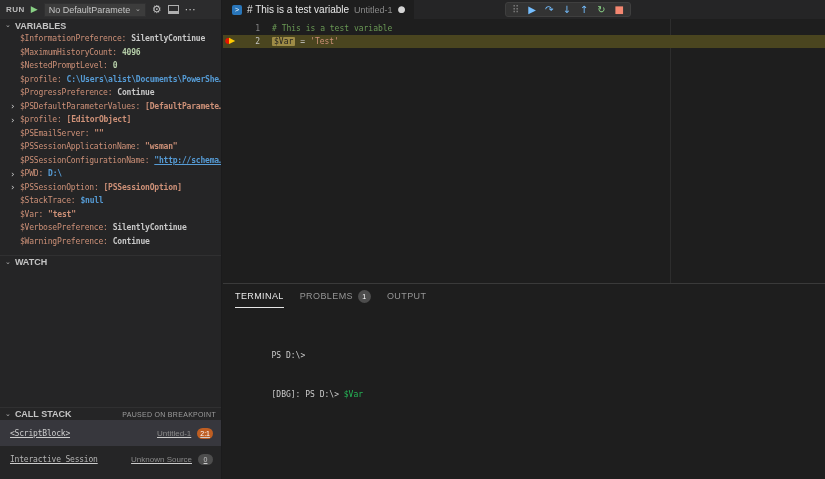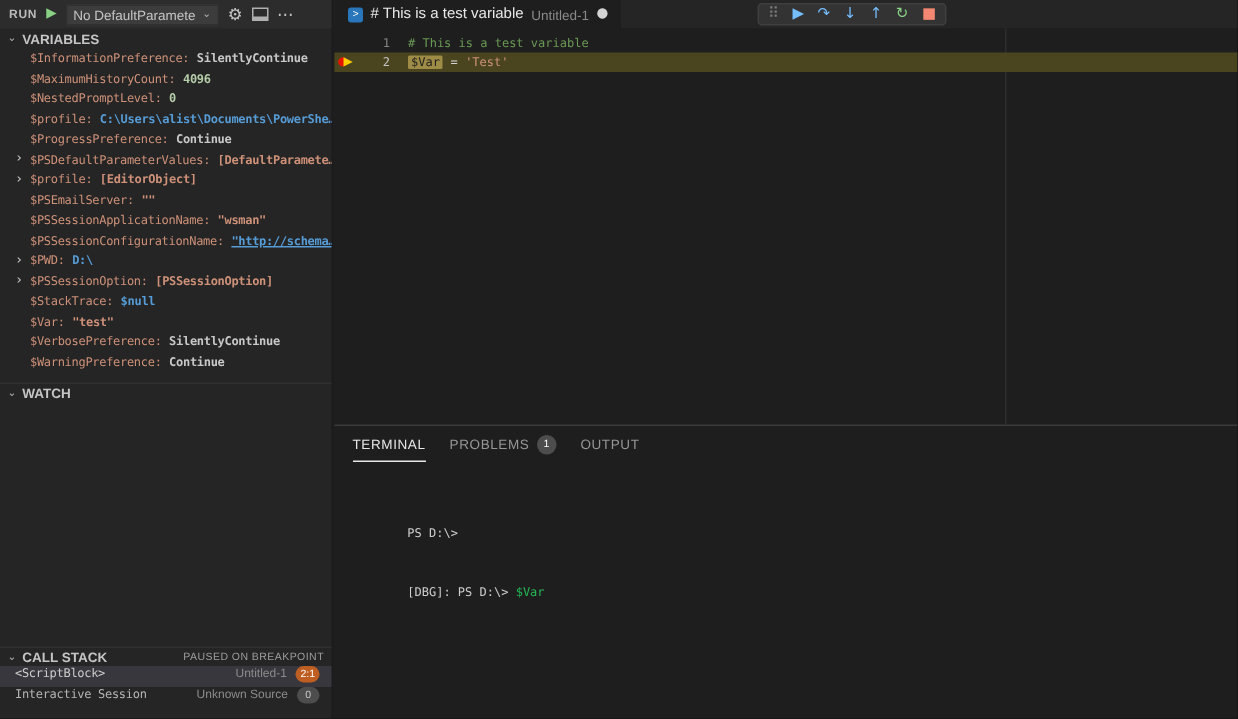--- a/index.html
+++ b/index.html
@@ -42,22 +42,22 @@
   .m-enum { color:#c8c8c8; }
   .m-number { color:#b5cea8; }
   .m-object { color:#ce9178; }
   .m-path { color:#569cd6; }
   .m-link { color:#569cd6; text-decoration:underline; }
   .m-string { color:#ce9178; }
   .m-null { color:#569cd6; }
 
   .watch-body { flex:1; }
 
-  .frame-row { height:14px; display:flex; align-items:flex-start; padding:0 8px 0 10px; cursor:pointer;
-               font-size:8px; white-space:nowrap; overflow:hidden; }
+  .frame-row { height:26px; display:flex; align-items:center; padding:0 8px 0 10px; cursor:pointer;
+               font-size:8px; white-space:nowrap; overflow:hidden;text-decoration:underline; }
   .frame-row.m-selected { background:#37373d; }
   .frame-name { font-family:"DejaVu Sans Mono", monospace; color:#cccccc; letter-spacing:-0.2px; }
   .frame-row.m-normal .frame-name { color:#b5b5b5; }
   .frame-source { margin-left:auto; color:#8c8c8c; padding-right:6px; }
   .frame-badge { min-width:15px; height:11px; border-radius:6px; font-size:7px; color:#ffffff;
                  display:flex; align-items:center; justify-content:center; padding:0 3px; }
   .frame-badge.m-accent { background:#bf5e22; }
   .frame-badge.m-muted { background:#4d4d4d; color:#c8c8c8; }
   .sidebar-tail { height:7px; flex:none; }
 

